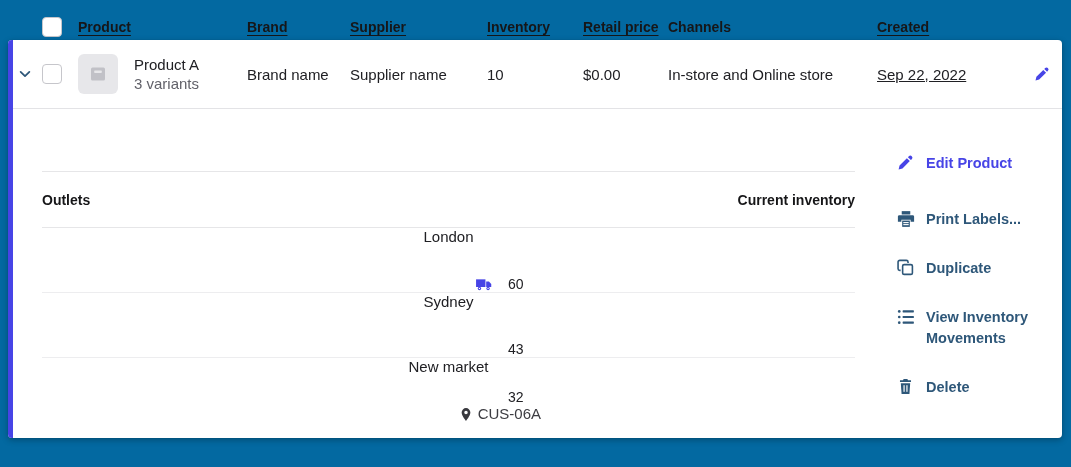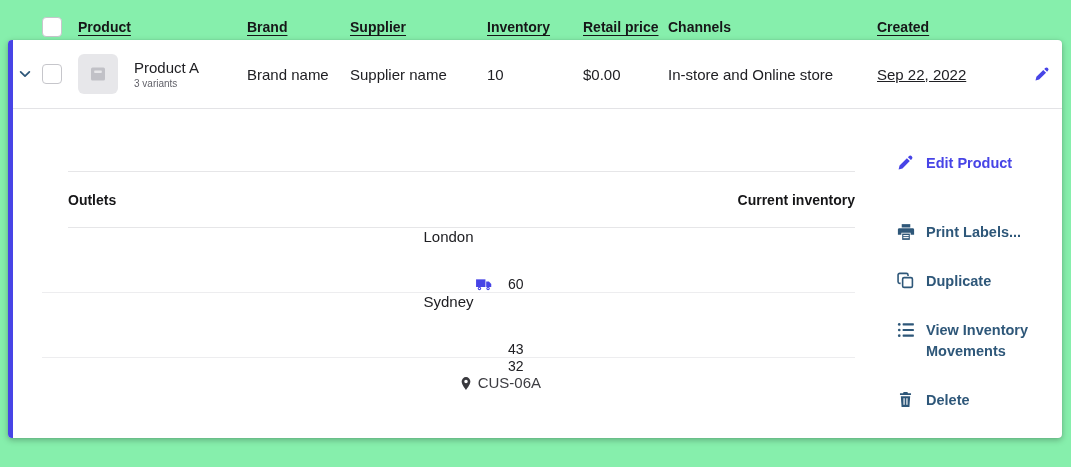--- a/index.html
+++ b/index.html
@@ -1,18 +1,18 @@
 <!DOCTYPE html>
 <html><head>
 <meta charset="utf-8">
 <style>
   html,body{margin:0;padding:0;}
   .page{
     width:1071px;height:467px;position:relative;overflow:hidden;
-    background:#86efac;
+    background:#0369a1;
     font-family:"Liberation Sans","DejaVu Sans",sans-serif;
     color:#202024;
   }
   
   .cols{display:flex;align-items:center;box-sizing:border-box;}
   .c-toggle{width:34px;display:flex;justify-content:center;align-items:center;}
   .c-check{width:36px;display:flex;align-items:center;}
   .c-image{width:56px;display:flex;align-items:center;}
   .c-name{width:113px;}
   .c-product{width:169px;}
@@ -44,45 +44,45 @@
   .prow{height:69px;border-bottom:1px solid #e3e3e6;}
   .checkbox{
     width:18px;height:18px;background:#fff;border:1.5px solid #c6c6cb;
     border-radius:4px;display:inline-block;cursor:pointer;
   }
   .thumb{
     width:40px;height:40px;border-radius:6px;background:#e7e7ea;
     display:flex;align-items:center;justify-content:center;
   }
   .pname{font-size:15px;color:#202024;line-height:1.25;}
-  .pvariants{font-size:10px;color:#62626a;margin-top:0;}
+  .pvariants{font-size:15px;color:#62626a;margin-top:0;}
   .cell-txt{font-size:15px;color:#202024;}
 
   
   .panel{display:flex;box-sizing:border-box;padding-left:34px;}
   .inner{width:813px;padding-top:62px;box-sizing:border-box;}
   .ohead{height:55px;display:flex;align-items:center;
-         border-top:1px solid #e6e6e8;border-bottom:1px solid #e6e6e8;margin-left:26px;}
+         border-top:1px solid #e6e6e8;border-bottom:1px solid #e6e6e8;}
   .otr{height:64px;display:flex;align-items:center;border-bottom:1px solid #ededef;flex-direction:column;}
   .otr.last{border-bottom:none;}
   .oc1{flex:1;font-size:15px;}
   .oc2{width:150px;display:flex;justify-content:flex-end;align-items:center;font-size:14px;}
   .oc3{width:185px;display:flex;justify-content:flex-end;align-items:center;font-size:15px;color:#3d3d42;}
   .ohcell{font-weight:700;font-size:14px;color:#161618;}
   .truck{margin-right:14px;display:inline-flex;}
   .pin{margin-right:5px;display:inline-flex;position:relative;top:1px;}
 
   
   .actions{margin-left:42px;padding-top:44px;width:162px;box-sizing:border-box;}
   .action{
     display:flex;align-items:flex-start;gap:11px;margin-bottom:28px;
     color:#2e5779;font-weight:700;font-size:14.5px;line-height:1.45;cursor:pointer;
   }
   .action .aicon{flex:0 0 18px;display:flex;margin-top:1px;}
-  .action.primary{color:#4744e6;margin-bottom:48px;}
+  .action.primary{color:#4744e6;margin-bottom:35px;}
   .action.lastact{margin-bottom:12px;text-align:center;}
 
   svg{display:block;}
 </style>
 </head>
 <body>
 
 <div class="page">
 
   <div class="header-band cols">
@@ -166,20 +166,21 @@
 
         <div class="otr">
           <div class="oc1">Sydney</div>
           <div class="oc2">
             <span>43</span>
           </div>
           <div class="oc3"></div>
         </div>
 
         <div class="otr last">
+          <div class="oc1">New market</div>
           <div class="oc2">
             <span>32</span>
           </div>
           <div class="oc3">
             <span class="pin">
               <svg width="14" height="15" viewBox="0 0 16 17">
                   <path d="M8 1.2A5 5 0 0 0 3 6.2c0 3.6 5 9.6 5 9.6s5-6 5-9.6a5 5 0 0 0-5-5zm0 7a2 2 0 1 1 0-4 2 2 0 0 1 0 4z" fill="#39393e"></path>
                 </svg>
             </span>
             <span>CUS-06A</span>

